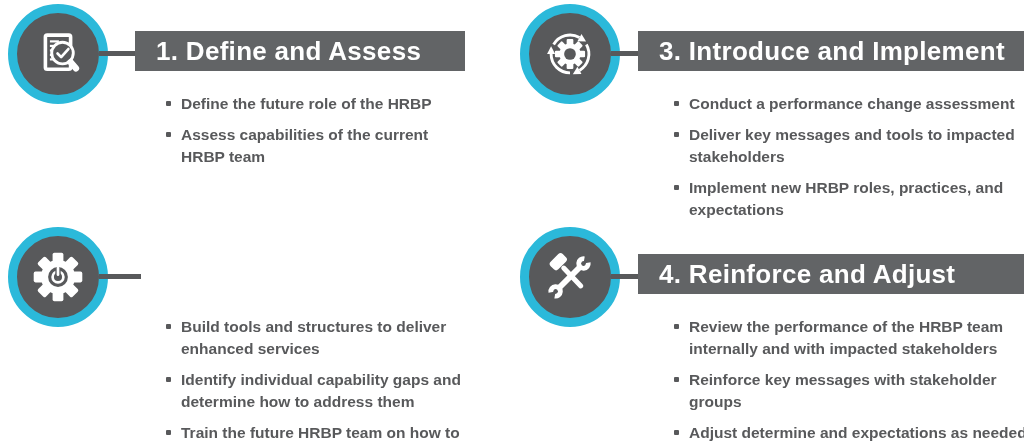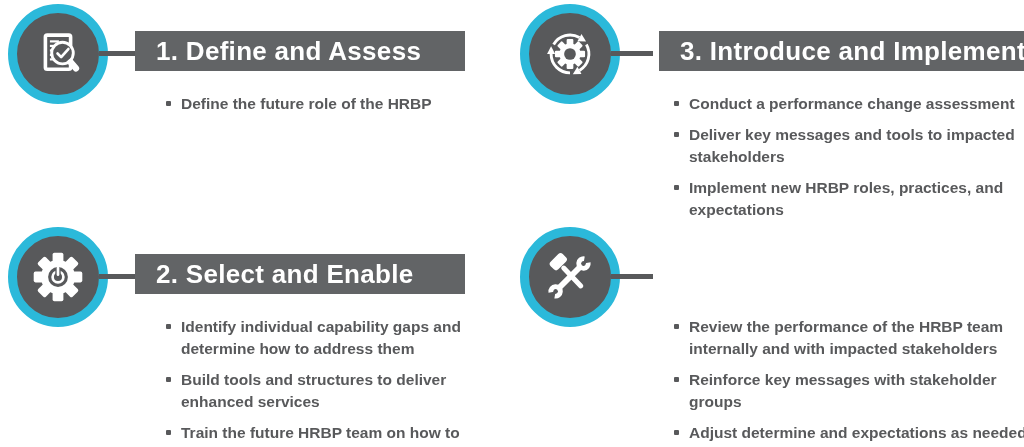--- a/index.html
+++ b/index.html
@@ -23,21 +23,21 @@
     position:absolute; left:99px; top:51px; width:42px; height:5px;
     background:#58595B;
   }
   .bar {
     position:absolute; top:31px; height:40px; background:#626466;
     display:flex; align-items:center; box-sizing:border-box;
     padding-left:21px; color:#ffffff; font-weight:700; font-size:26px;
     letter-spacing:0.3px; white-space:nowrap;
   }
   .col-left  .bar { left:135px; width:330px; }
-  .col-right .bar { left:147px; right:0; }
+  .col-right .bar { left:126px; right:0; }
 
   .bullets {
     position:absolute; top:93px; margin:0; padding:0; list-style:none;
     color:#58595B; font-weight:700; font-size:15.5px; line-height:22px;
   }
   .col-left  .bullets { left:166px; width:306px; }
   .col-right .bullets { left:162px; width:356px; }
   .bullets li { display:flex; margin-bottom:9px; }
   .dot {
     flex:0 0 auto; width:5px; height:5px; margin:8px 10px 0 0;
@@ -68,20 +68,24 @@
       </svg>
     </div>
     <div class="connector"></div>
     <div class="bar">
       <span>1. Define and Assess</span>
     </div>
     <ul class="bullets">
       <li>
           <span class="dot"></span>
           <span>Define the future role of the HRBP</span>
+        </li>
+      <li>
+          <span class="dot"></span>
+          <span>Assess capabilities of the current HRBP team</span>
         </li>
     </ul>
   </div>
 
   <div class="section pos-bl col-left">
     <div class="badge">
       <svg viewBox="0 0 60 60" width="54" height="54">
         <g transform="translate(30,30)">
           <g fill="#FFFFFF">
             <rect x="-6" y="-27" width="12" height="14" rx="2"></rect>
@@ -95,31 +99,28 @@
             <circle r="19"></circle>
           </g>
           <circle r="11" fill="#58595B"></circle>
           <circle r="6" fill="none" stroke="#FFFFFF" stroke-width="3"></circle>
           <line y1="-8.5" y2="-3" stroke="#58595B" stroke-width="6"></line>
           <line y1="-10" y2="-2.5" stroke="#FFFFFF" stroke-width="3" stroke-linecap="round"></line>
         </g>
       </svg>
     </div>
     <div class="connector"></div>
-    <div class="bar">
-      <span>2. Select and Enable</span>
-    </div>
-    <ul class="bullets">
+    <ul class="bullets">
+      <li>
+          <span class="dot"></span>
+          <span>Build tools and structures to deliver enhanced services</span>
+        </li>
       <li>
           <span class="dot"></span>
           <span>Identify individual capability gaps and determine how to address them</span>
-        </li>
-      <li>
-          <span class="dot"></span>
-          <span>Build tools and structures to deliver enhanced services</span>
         </li>
       <li>
           <span class="dot"></span>
           <span>Train the future HRBP team on how to leverage tools and structures</span>
         </li>
     </ul>
   </div>
 
   <div class="section pos-tr col-right">
     <div class="badge">
@@ -182,20 +183,23 @@
         <g transform="translate(14,46) rotate(135)">
           <path d="M 6.55,-4.59 A 8 8 0 1 0 6.55,4.59 L 0,0 Z" fill="#FFFFFF"></path>
           <circle r="2.6" fill="#58595B"></circle>
         </g>
 
         <line x1="23" y1="20" x2="42" y2="40" stroke="#FFFFFF" stroke-width="5.5" stroke-linecap="round"></line>
         <rect x="-9.5" y="-6" width="19" height="12" rx="3.5" transform="translate(17,13) rotate(-45)" fill="#FFFFFF"></rect>
       </svg>
     </div>
     <div class="connector"></div>
+    <div class="bar">
+      <span>4. Reinforce and Adjust</span>
+    </div>
     <ul class="bullets">
       <li>
           <span class="dot"></span>
           <span>Review the performance of the HRBP team internally and with impacted stakeholders</span>
         </li>
       <li>
           <span class="dot"></span>
           <span>Reinforce key messages with stakeholder groups</span>
         </li>
       <li>

